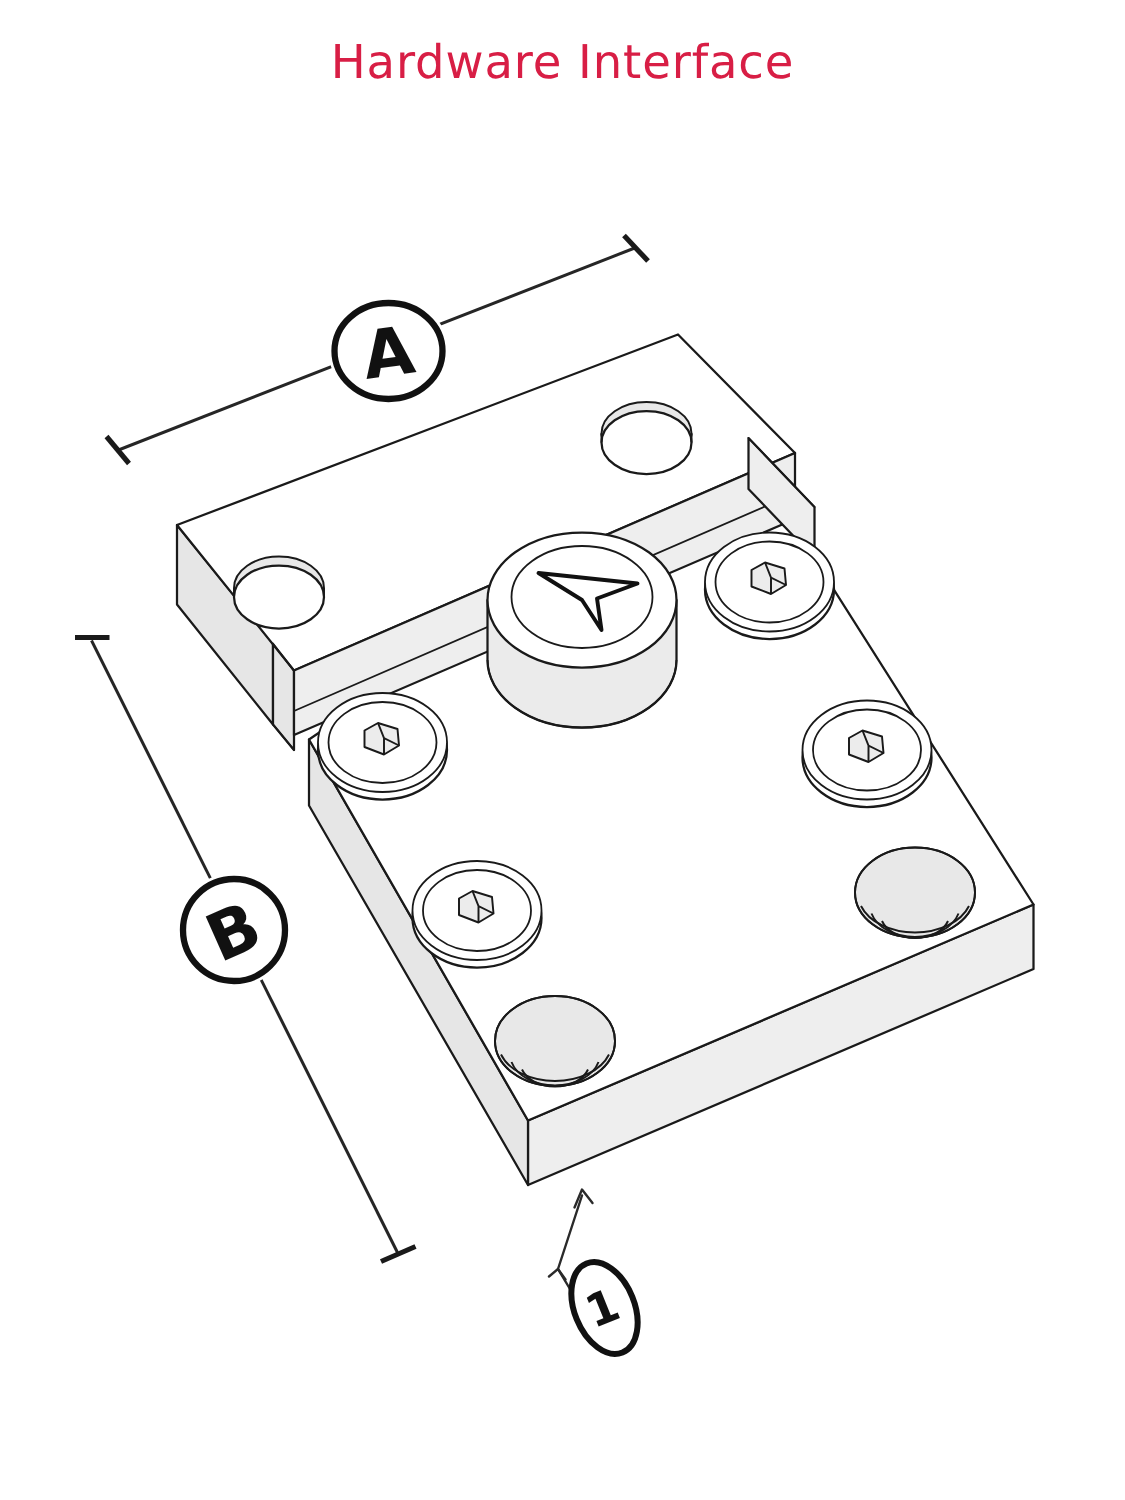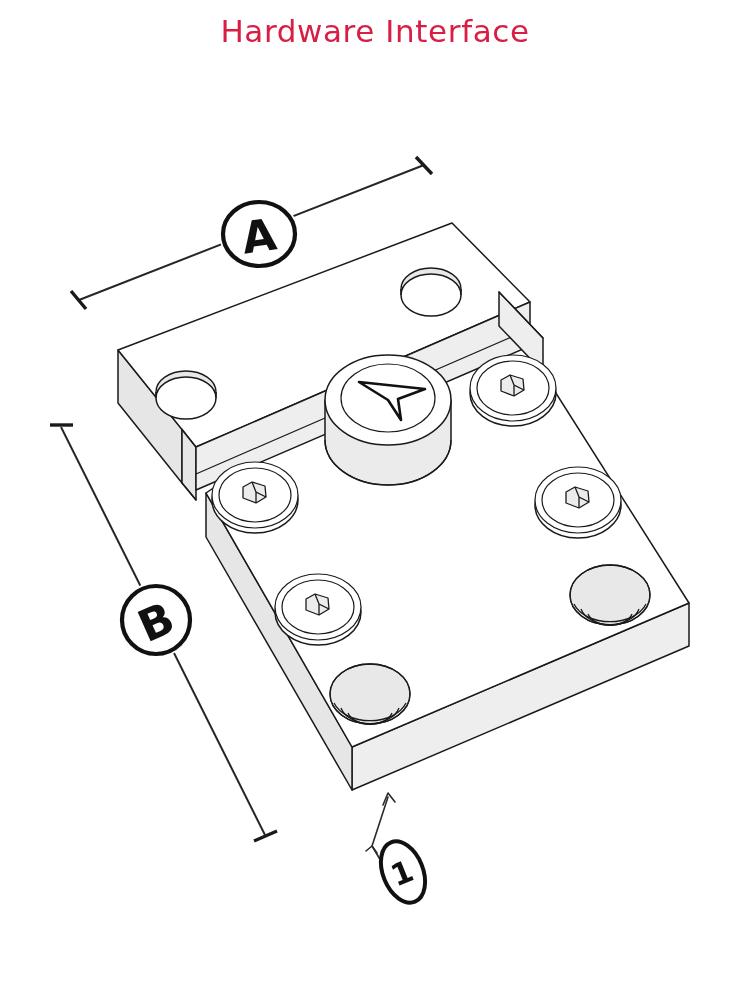--- a/index.html
+++ b/index.html
@@ -4,21 +4,21 @@
 <style>
   html,body{margin:0;padding:0;background:#ffffff;}
   body{
     width:750px;height:1000px;
     font-family:"DejaVu Sans", sans-serif;
     overflow:hidden;
     position:relative;
   }
   #stage{position:relative;width:750px;height:1000px;background:#ffffff;}
   #title{
-    position:absolute;left:0;top:14px;width:750px;
+    position:absolute;left:0;top:25px;width:750px;
     text-align:center;
     font-family:"DejaVu Sans", sans-serif;
     font-size:31px;
     letter-spacing:0.6px;
     color:#d81e45;
     font-weight:400;
     line-height:1.1;
   }
   svg#drawing{position:absolute;left:0;top:0;width:750px;height:1000px;display:block;}
   .edge-thin{fill:none;stroke:#1a1a1a;stroke-width:1.2;stroke-linejoin:round;stroke-linecap:round;}

